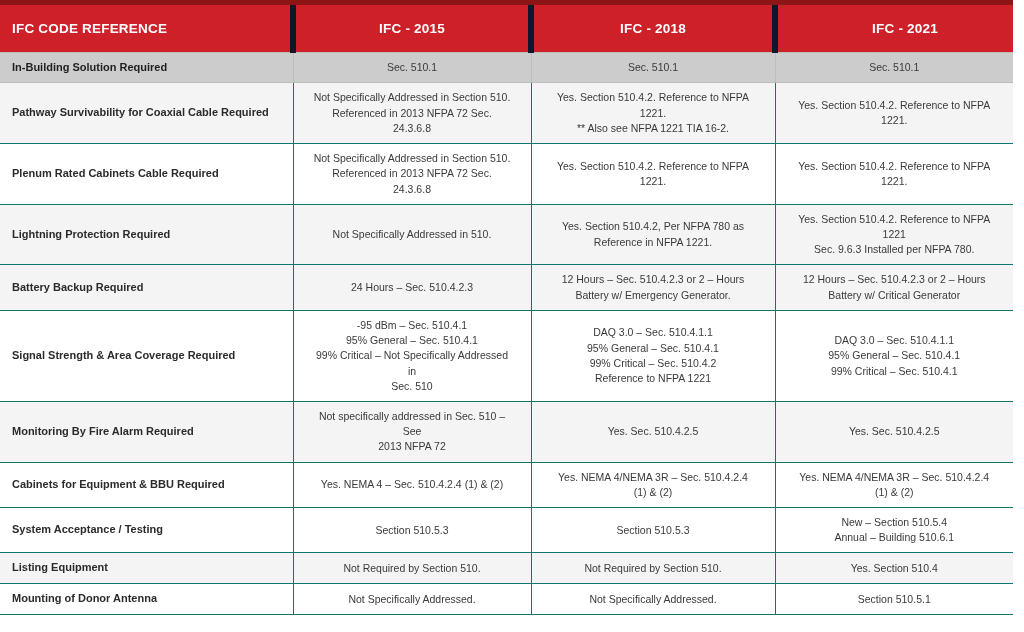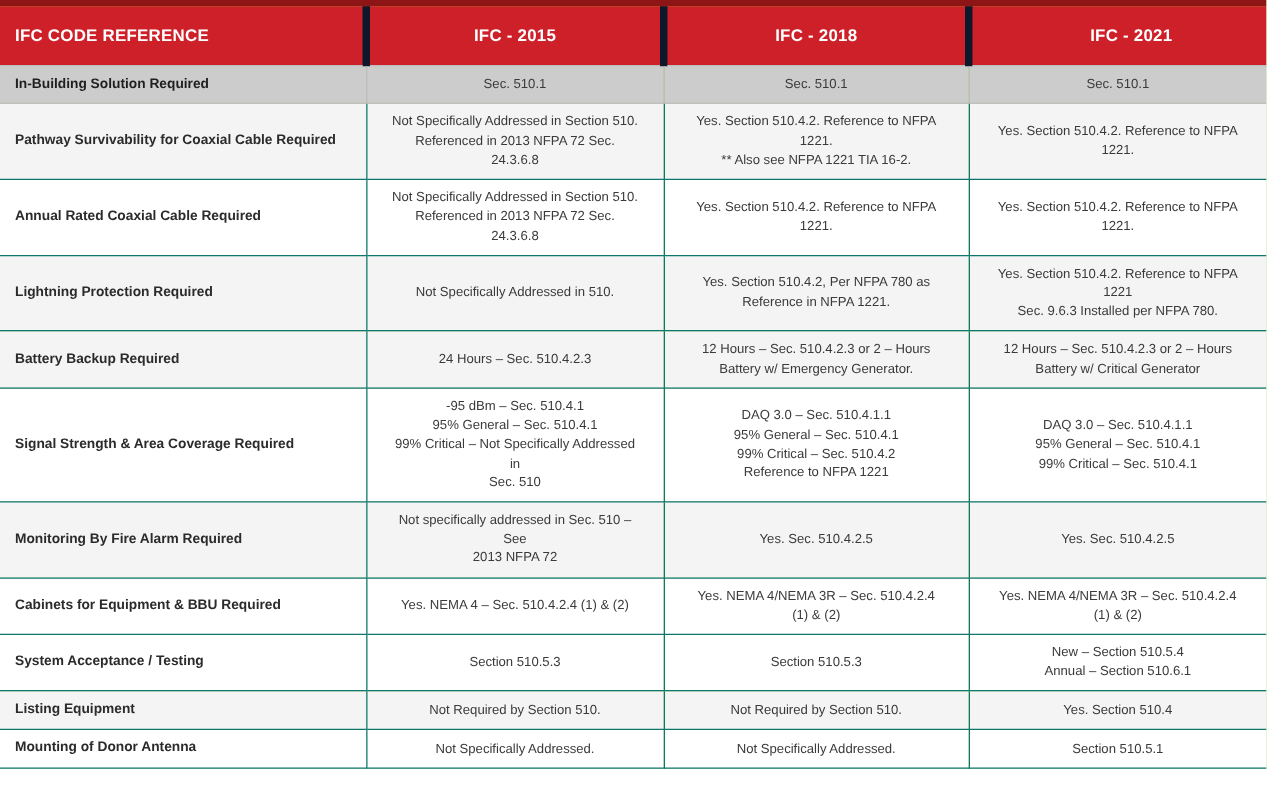--- a/index.html
+++ b/index.html
@@ -28,21 +28,21 @@
     position: absolute;
     left: 0px;
     top: 0px;
     width: 1013px;
   }
 
   table.ifc-table {
     width: 1013px;
     border-collapse: collapse;
     table-layout: fixed;
-    background: #84cc16;
+    background: #f9a8d4;
   }
 
   
   thead tr.topbar-row td {
     padding: 0;
     height: 5px;
     background: #8e1515;
     border: none;
   }
 
@@ -150,21 +150,21 @@
             </td>
             <td class="val-cell">
               <span class="cellline">Yes. Section 510.4.2. Reference to NFPA 1221.</span>
               <span class="cellline">** Also see NFPA 1221 TIA 16-2.</span>
             </td>
             <td class="val-cell last">
               <span class="cellline">Yes. Section 510.4.2. Reference to NFPA 1221.</span>
             </td>
           </tr>
           <tr class="shade-white">
-            <td class="label-cell">Annual Rated Coaxial Cable Required</td>
+            <td class="label-cell">Plenum Rated Cabinets Cable Required</td>
             <td class="val-cell">
               <span class="cellline">Not Specifically Addressed in Section 510.</span>
               <span class="cellline">Referenced in 2013 NFPA 72 Sec. 24.3.6.8</span>
             </td>
             <td class="val-cell">
               <span class="cellline">Yes. Section 510.4.2. Reference to NFPA 1221.</span>
             </td>
             <td class="val-cell last">
               <span class="cellline">Yes. Section 510.4.2. Reference to NFPA 1221.</span>
             </td>
@@ -245,21 +245,21 @@
           <tr class="shade-white">
             <td class="label-cell">System Acceptance / Testing</td>
             <td class="val-cell">
               <span class="cellline">Section 510.5.3</span>
             </td>
             <td class="val-cell">
               <span class="cellline">Section 510.5.3</span>
             </td>
             <td class="val-cell last">
               <span class="cellline">New – Section 510.5.4</span>
-              <span class="cellline">Annual – Section 510.6.1</span>
+              <span class="cellline">Annual – Building 510.6.1</span>
             </td>
           </tr>
           <tr class="shade-light">
             <td class="label-cell">Listing Equipment</td>
             <td class="val-cell">
               <span class="cellline">Not Required by Section 510.</span>
             </td>
             <td class="val-cell">
               <span class="cellline">Not Required by Section 510.</span>
             </td>

